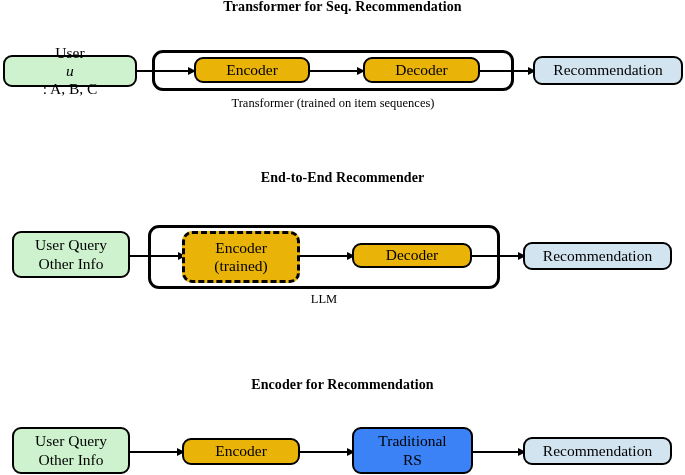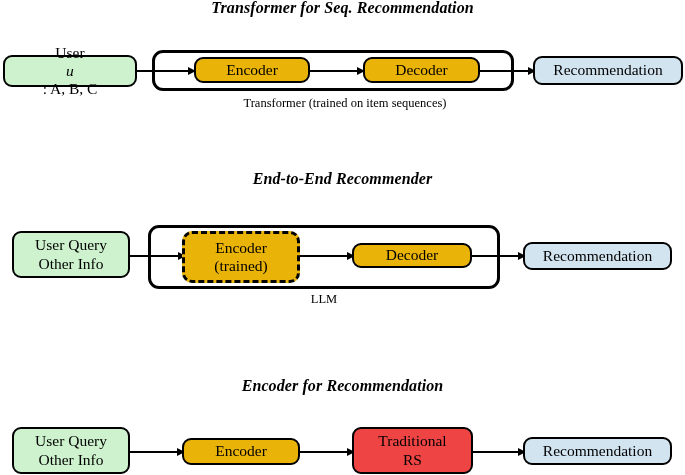--- a/index.html
+++ b/index.html
@@ -17,24 +17,23 @@
     color: #000000;
   }
 
   
   .diagram-title {
     position: absolute;
     width: 100%;
     left: 0;
     text-align: center;
     font-weight: bold;
-    font-size: 16px;
+    font-size: 14px;
     letter-spacing: 0.1px;
     white-space: nowrap;
-    font-style: italic;
   }
   #title-1 { top: -1px; }
   #title-2 { top: 170px; }
   #title-3 { top: 377px; }
 
   
   .node {
     position: absolute;
     box-sizing: border-box;
     border: 2.2px solid #000000;
@@ -48,21 +47,21 @@
     white-space: nowrap;
   }
   .node .lines {
     display: block;
   }
   .node .lines span { display: block; }
 
   .fill-green  { background: #cdf2cd; }
   .fill-pink   { background: #eab308; }
   .fill-blue   { background: #d3e4f1; }
-  .fill-yellow { background: #ef4444; justify-content: center; }
+  .fill-yellow { background: #3b82f6; justify-content: center; }
 
   .dashed {
     border-style: dashed;
     border-width: 3px;
     border-radius: 10px;
   }
 
   
   .group-box {
     position: absolute;
@@ -142,21 +141,21 @@
 
   <div class="link" style="left:480px; top:70px; width:34px;"></div>
   <div class="arrow" style="left:513px; top:70px; width:22px;"></div>
 
   <div class="node fill-blue" style="left:533px; top:56px; width:150px; height:29px;">
     <span class="lines">
         <span>Recommendation</span>
       </span>
   </div>
 
-  <div class="caption" style="left:164px; top:96px; width:362px;">Transformer (trained on item sequences)</div>
+  <div class="caption" style="left:152px; top:96px; width:362px;">Transformer (trained on item sequences)</div>
 
   <div class="diagram-title" id="title-2">End-to-End Recommender</div>
 
   <div class="node fill-green" style="left:12px; top:231px; width:118px; height:47px;">
     <span class="lines">
       <span>User Query</span>
       <span>Other Info</span>
     </span>
   </div>
 

